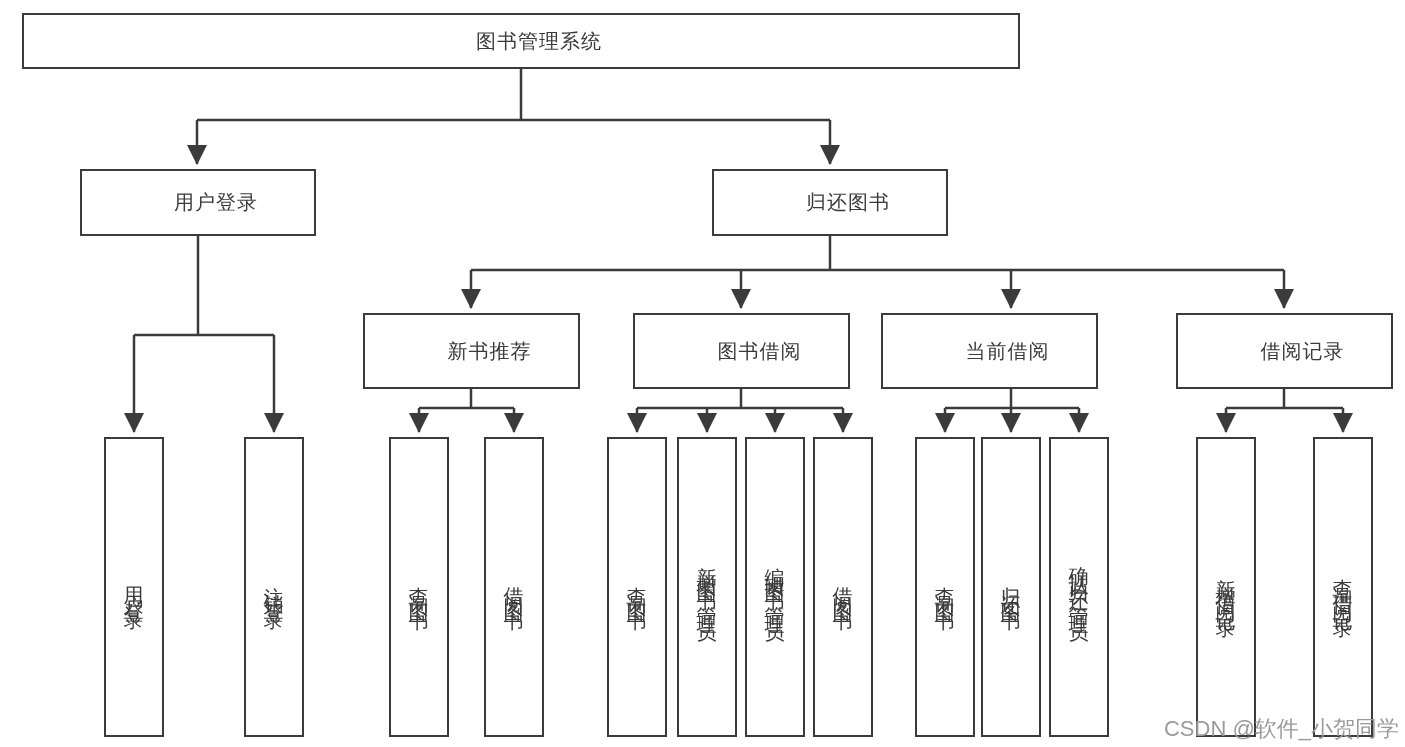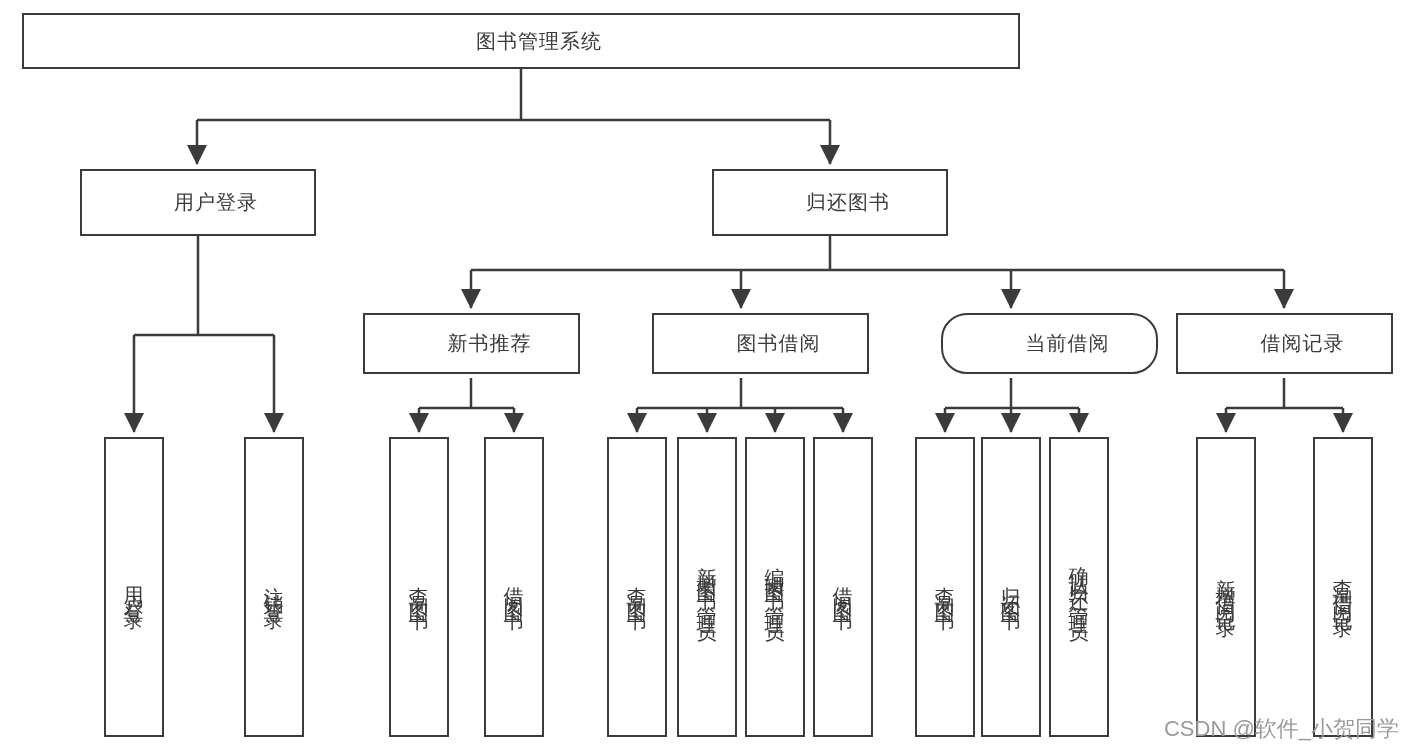--- a/index.html
+++ b/index.html
@@ -30,21 +30,21 @@
     align-items: center;
     justify-content: center;
     color: #3a3a3a;
     font-size: 20px;
     letter-spacing: 1px;
     z-index: 2;
     padding-left: 36px;
   }
   .root-box    { left: 22px;  top: 13px;  width: 998px; height: 56px; }
   .lvl2-box    { top: 169px; width: 236px; height: 67px; }
-  .lvl3-box    { top: 313px; width: 217px; height: 61px; font-family: Liberation Serif, serif; }
+  .lvl3-box    { top: 313px; width: 217px; height: 76px; font-family: Liberation Serif, serif; }
   .leaf {
     position: absolute;
     box-sizing: border-box;
     top: 437px;
     width: 60px;
     height: 300px;
     border: 2px solid #3b3b3d;
     background: #ffffff;
     display: flex;
     align-items: center;
@@ -124,22 +124,22 @@
       <path d="M1343 408 V432" marker-end="url(#arrow)"></path>
     </g>
   </svg>
 
   <div class="box root-box">图书管理系统</div>
 
   <div class="box lvl2-box" style="left:80px;">用户登录</div>
   <div class="box lvl2-box" style="left:712px;">归还图书</div>
 
   <div class="box lvl3-box" style="left:363px;">新书推荐</div>
-  <div class="box lvl3-box" style="left:633px;margin-left:19px;">图书借阅</div>
-  <div class="box lvl3-box" style="left:941px;border-radius:26px;">当前借阅</div>
+  <div class="box lvl3-box" style="left:633px;">图书借阅</div>
+  <div class="box lvl3-box" style="left:881px;">当前借阅</div>
   <div class="box lvl3-box" style="left:1176px;">借阅记录</div>
 
   <div class="leaf" style="left:104px;">
     <span>用户登录</span>
   </div>
   <div class="leaf" style="left:244px;">
     <span>注销登录</span>
   </div>
 
   <div class="leaf" style="left:389px;">

